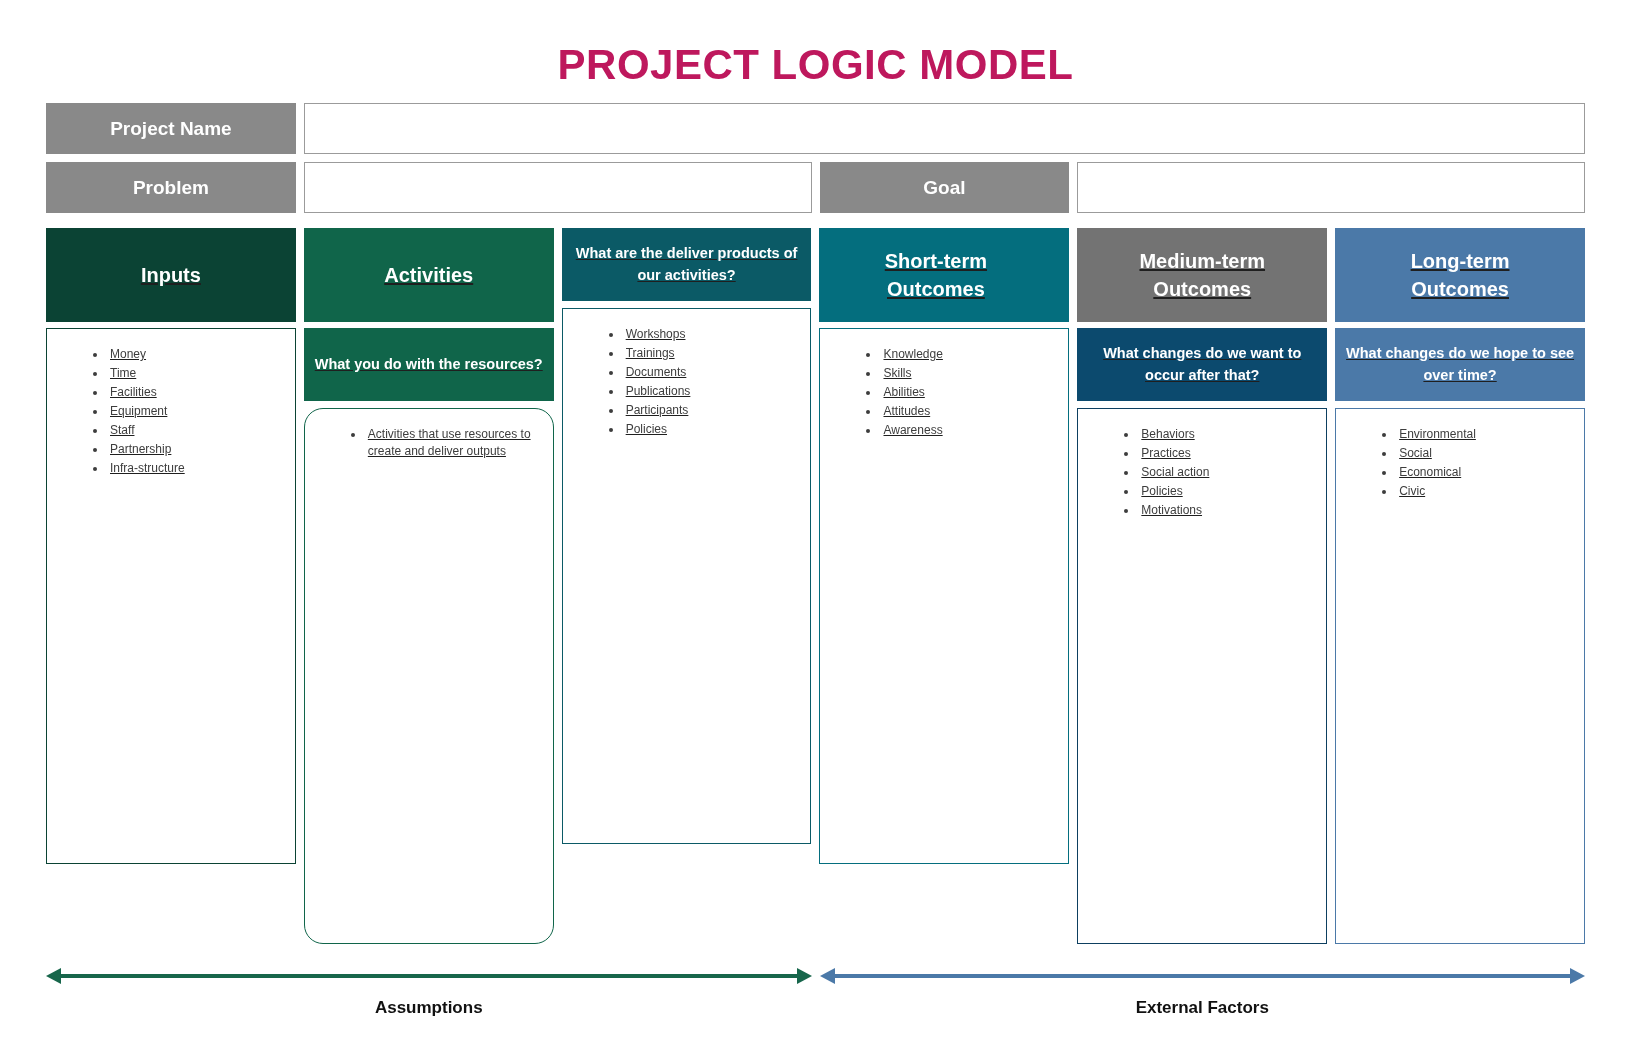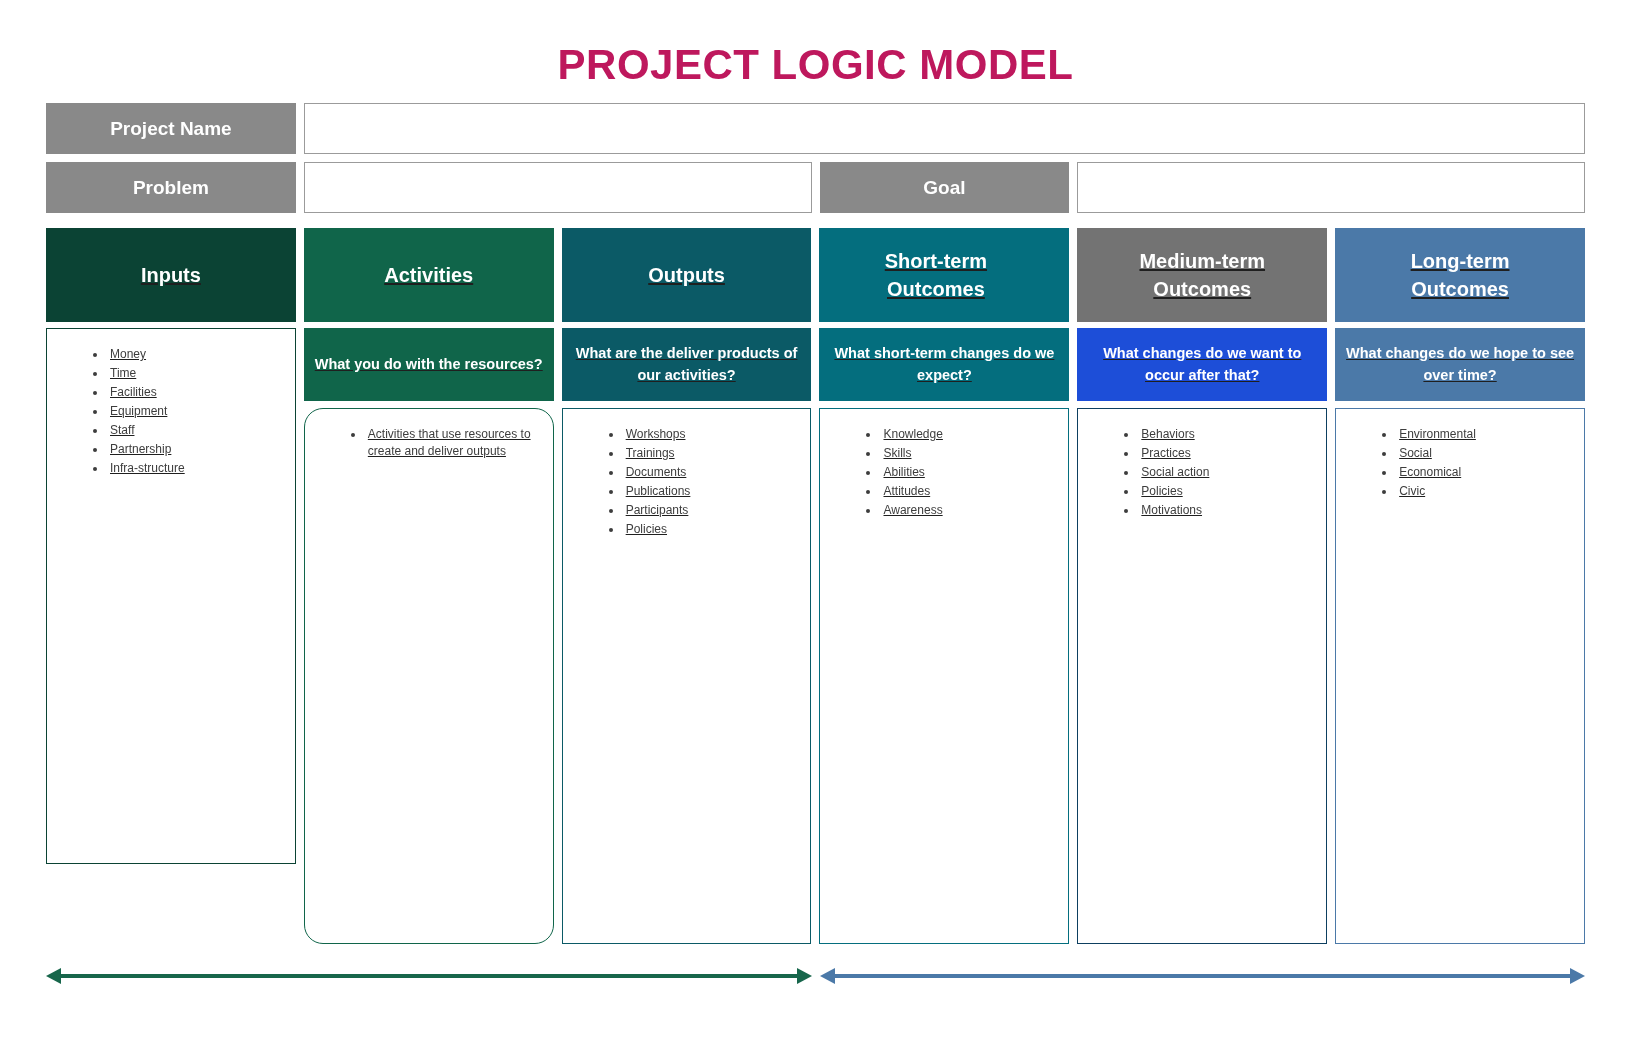--- a/index.html
+++ b/index.html
@@ -171,61 +171,55 @@
         <span>What you do with the resources?</span>
       </div>
       <div class="col-body" style="border-color: rgb(16, 101, 74); border-radius: 19px;">
         <ul>
             <li>Activities that use resources to create and deliver outputs</li>
           </ul>
       </div>
     </div>
 
     <div class="col">
-      <div class="col-header" style="background-color: rgb(11, 90, 102);">
-        <span>Outputs</span>
-      </div>
       <div class="col-sub" style="background-color: rgb(11, 90, 102);">
         <span>What are the deliver products of our activities?</span>
       </div>
       <div class="col-body" style="border-color: rgb(11, 90, 102);">
         <ul>
             <li>Workshops</li>
             <li>Trainings</li>
             <li>Documents</li>
             <li>Publications</li>
             <li>Participants</li>
             <li>Policies</li>
           </ul>
       </div>
     </div>
 
     <div class="col">
       <div class="col-header" style="background-color: rgb(4, 110, 126); padding-left: 21px;">
         <span>Short-term Outcomes</span>
       </div>
-      <div class="col-sub" style="background-color: rgb(4, 110, 126);">
-        <span>What short-term changes do we expect?</span>
-      </div>
       <div class="col-body" style="border-color: rgb(4, 110, 126);">
         <ul>
             <li>Knowledge</li>
             <li>Skills</li>
             <li>Abilities</li>
             <li>Attitudes</li>
             <li>Awareness</li>
           </ul>
       </div>
     </div>
 
     <div class="col">
       <div class="col-header" style="background-color: #737373;">
         <span>Medium-term Outcomes</span>
       </div>
-      <div class="col-sub" style="background-color: #1d4ed8;">
+      <div class="col-sub" style="background-color: #0c4a6e;">
         <span>What changes do we want to occur after that?</span>
       </div>
       <div class="col-body" style="border-color: rgb(13, 63, 96);">
         <ul>
             <li>Behaviors</li>
             <li>Practices</li>
             <li>Social action</li>
             <li>Policies</li>
             <li>Motivations</li>
           </ul>
@@ -257,14 +251,18 @@
       <span class="shaft"></span>
       <span class="head-right"></span>
     </div>
     <div class="arrow right-span" style="color: rgb(75, 121, 168);">
       <span class="head-left"></span>
       <span class="shaft"></span>
       <span class="head-right"></span>
     </div>
   </div>
 
+  <div class="grid6 arrow-labels">
+    <div class="arrow-label left-span">Assumptions</div>
+    <div class="arrow-label right-span">External Factors</div>
+  </div>
 
 </div>
 
 </body></html>

